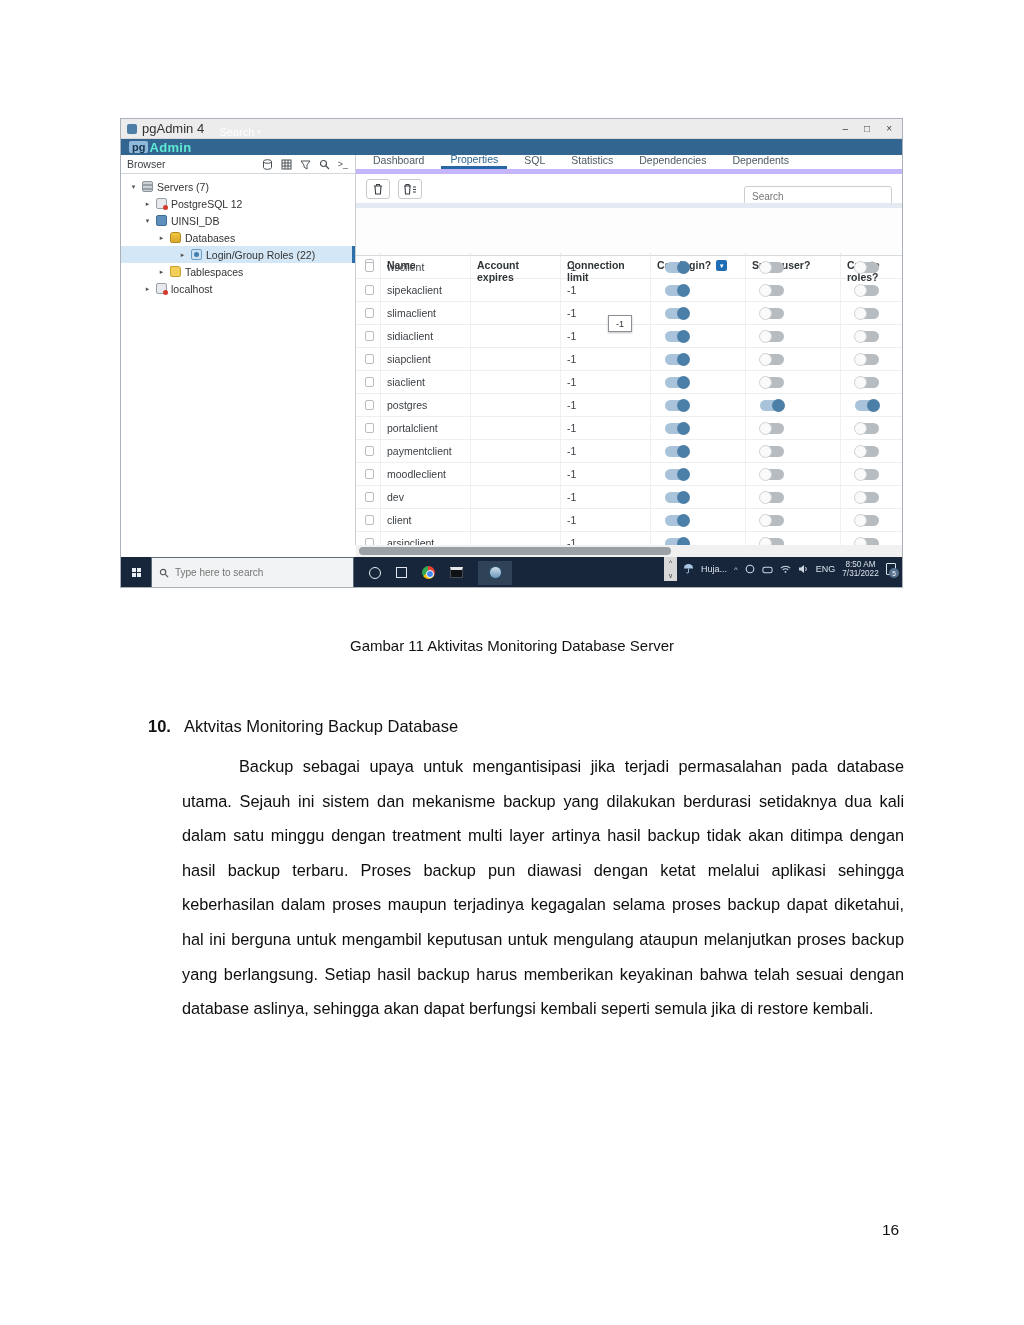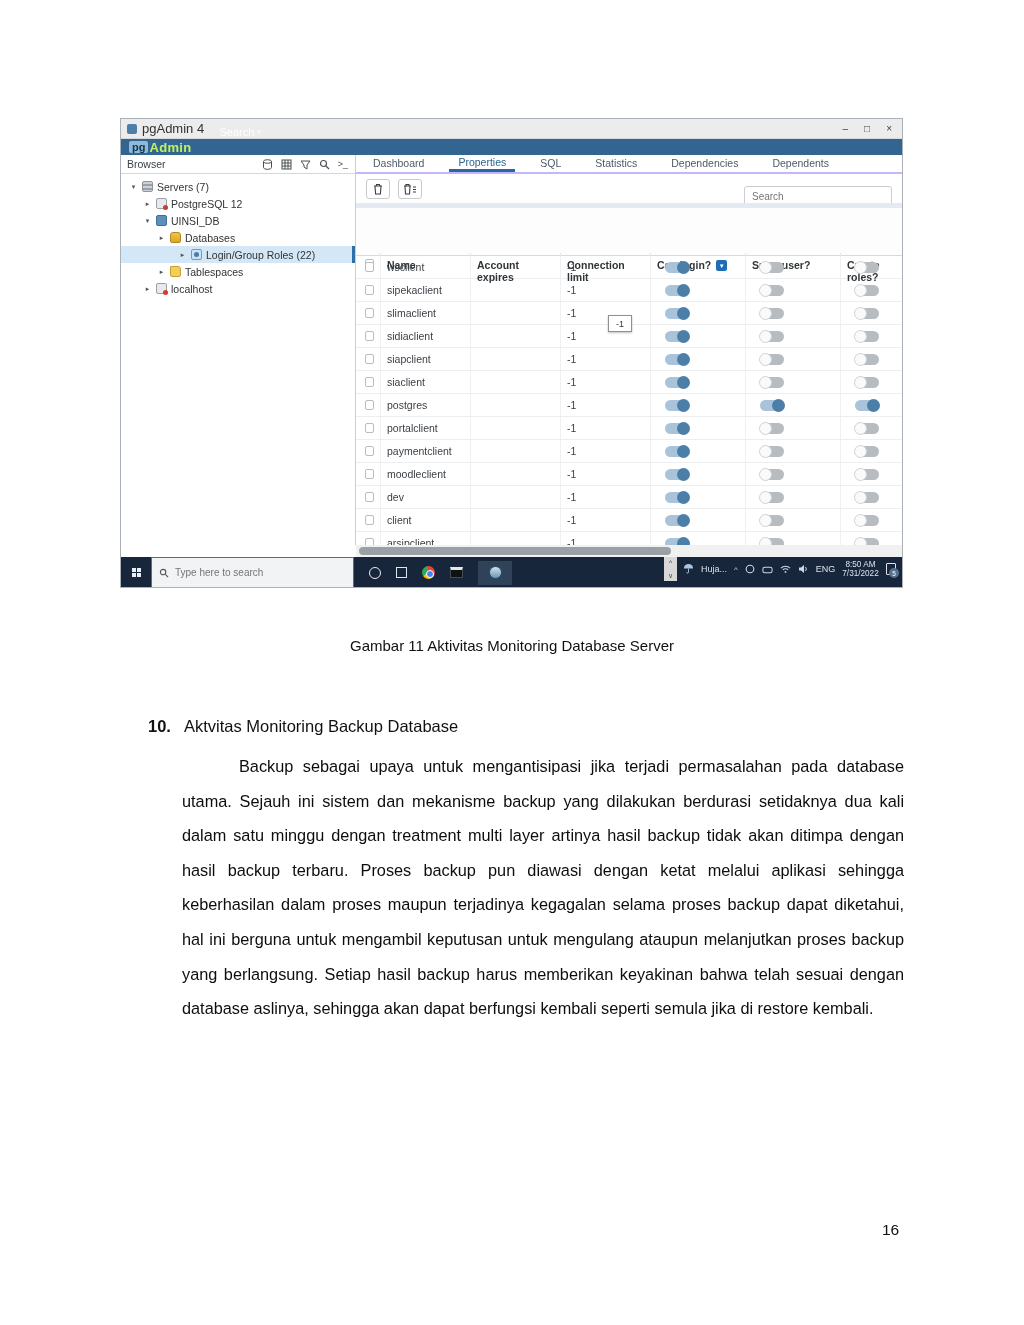--- a/index.html
+++ b/index.html
@@ -22,21 +22,21 @@
   .titlebar .t { font-size:13px; color:#333; flex:1; }
   .winctl { display:flex; gap:16px; font-size:10px; color:#444; padding-right:4px; }
   .winctl span { cursor:default; }
 
   .menubar {
     height:16px; background:#326690; display:flex; align-items:center;
     padding:8px 8px; gap:18px; color:#fff;
   }
   .brand { display:flex; align-items:center; gap:1px; margin-right:10px; }
   .brand .pg { background:#8fb9da; color:#16334c; font-weight:bold; font-size:11px; padding:0 3px; border-radius:2px; }
-  .brand .ad { color:#bef264; font-weight:bold; font-size:13px; letter-spacing:.3px; }
+  .brand .ad { color:#5eead4; font-weight:bold; font-size:13px; letter-spacing:.3px; }
   .menu-item { font-size:11px; display:flex; align-items:center; gap:3px; cursor:default; }
   .menu-item .caret { font-size:7px; opacity:.85; }
 
   .content { display:flex; height:390px; }
   .left { width:235px; border-right:1px solid #c9ced2; display:flex; flex-direction:column; }
   .lhead {
     height:19px; display:flex; align-items:center; padding:0 6px;
     border-bottom:1px solid #d4d8db; color:#3c4247; font-size:10.5px;
   }
   .lhead .lbl { flex:1; }
@@ -50,21 +50,21 @@
   .ico-servers { background:repeating-linear-gradient(#cdd2d7 0 2px,#9aa1a8 2px 4px); border:1px solid #8d949c; }
   .ico-server-pg { background:#e7e9ec; border:1px solid #98a0a8; }
   .ico-server-pg::after { content:""; position:absolute; right:-2px; bottom:-2px; width:5px; height:5px; background:#d33a2c; border-radius:50%; }
   .ico-server-connected { background:#5e8fbc; border:1px solid #3e6f99; }
   .ico-databases { background:linear-gradient(#f0c63f,#d9a82a); border:1px solid #b4881d; border-radius:3px 3px 2px 2px; }
   .ico-roles { background:#cfe2f1; border:1px solid #6d9cc4; }
   .ico-roles::after { content:""; position:absolute; left:2px; top:2px; width:5px; height:5px; background:#3f7fb4; border-radius:50%; }
   .ico-tablespaces { background:#f3cf5a; border:1px solid #c7a030; border-radius:1px 3px 2px 2px; }
 
   .right { flex:1; display:flex; flex-direction:column; position:relative; }
-  .tabs { height:19px; display:flex; align-items:flex-end; gap:16px; border-bottom:2px solid #c4b5fd; padding-left:8px; }
+  .tabs { height:19px; display:flex; align-items:flex-end; gap:8px; border-bottom:5px solid #c4b5fd; padding-left:8px; }
   .tab { font-size:10.5px; color:#4c5b66; padding:0 9px 3px 9px; cursor:default; }
   .tab.active { color:#2c658f; border-bottom:3px solid #2767a3; padding-bottom:1px; }
 
   .toolbar { height:29px; display:flex; align-items:center; padding:0 10px; gap:8px; position:relative; }
   .tbtn { width:24px; height:20px; border:1px solid #c6cacd; border-radius:3px; display:inline-flex; align-items:center; justify-content:center; background:#fff; }
   .search-box { position:absolute; right:10px; top:12px; }
   .search-box input {
     width:148px; height:20px; border:1px solid #c9ced2; border-radius:3px;
     font-size:10px; padding:0 7px; color:#555; font-family:"Liberation Sans",sans-serif; outline:none;
   }

